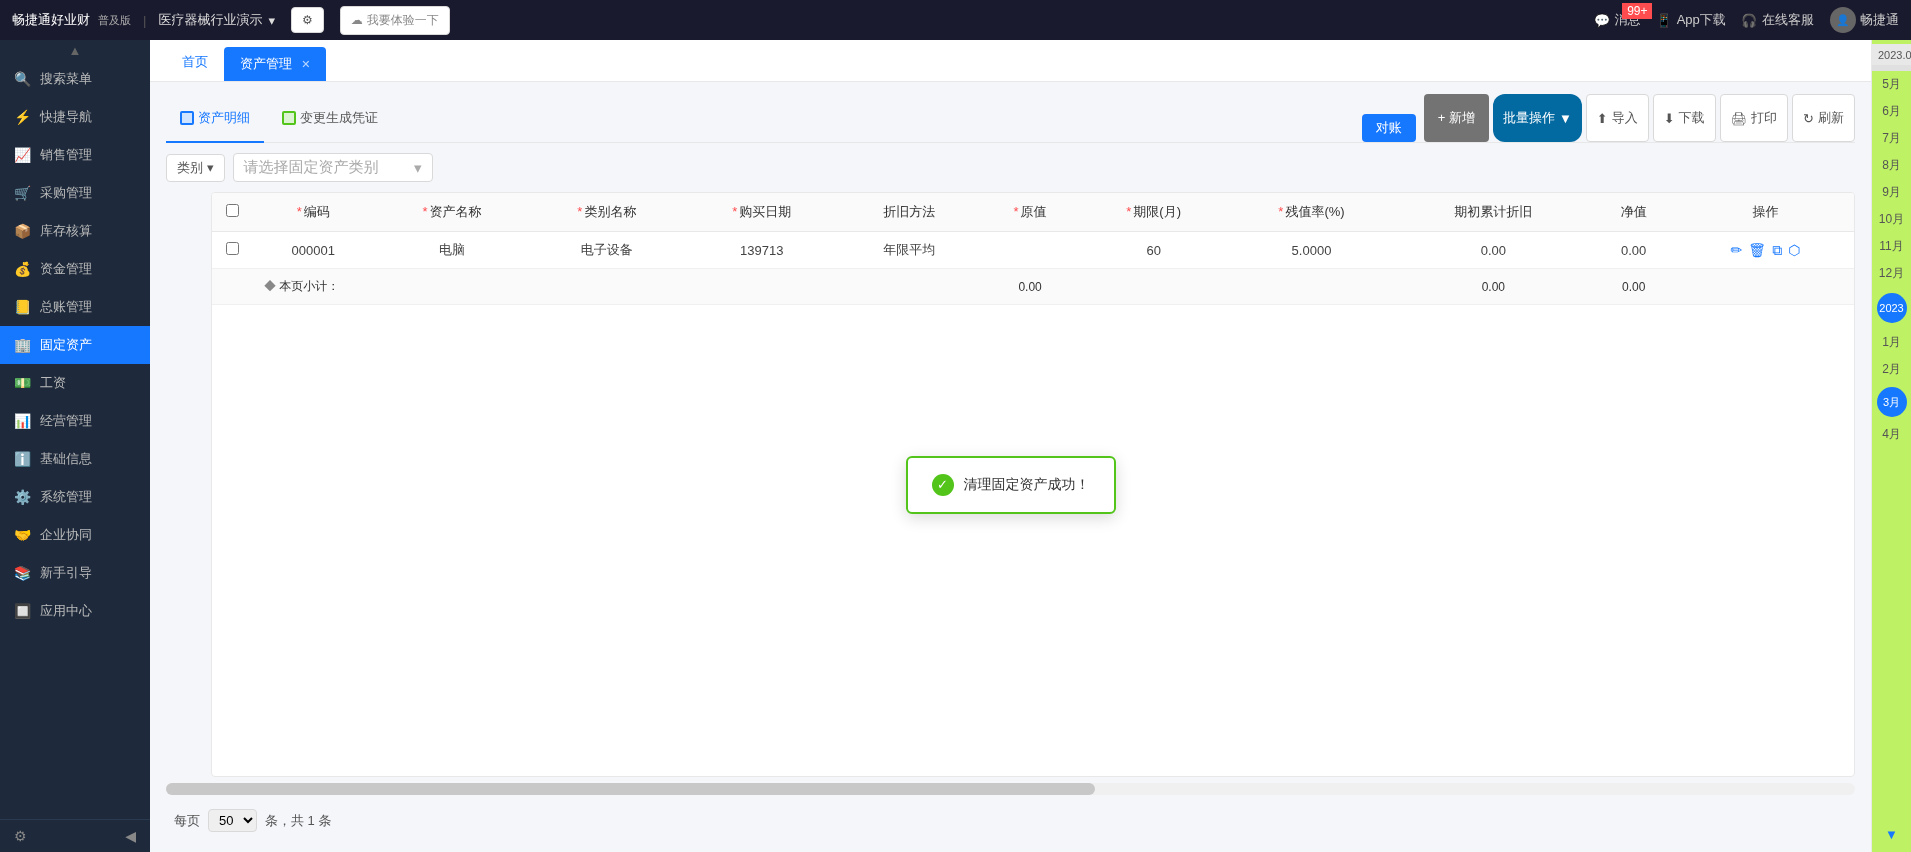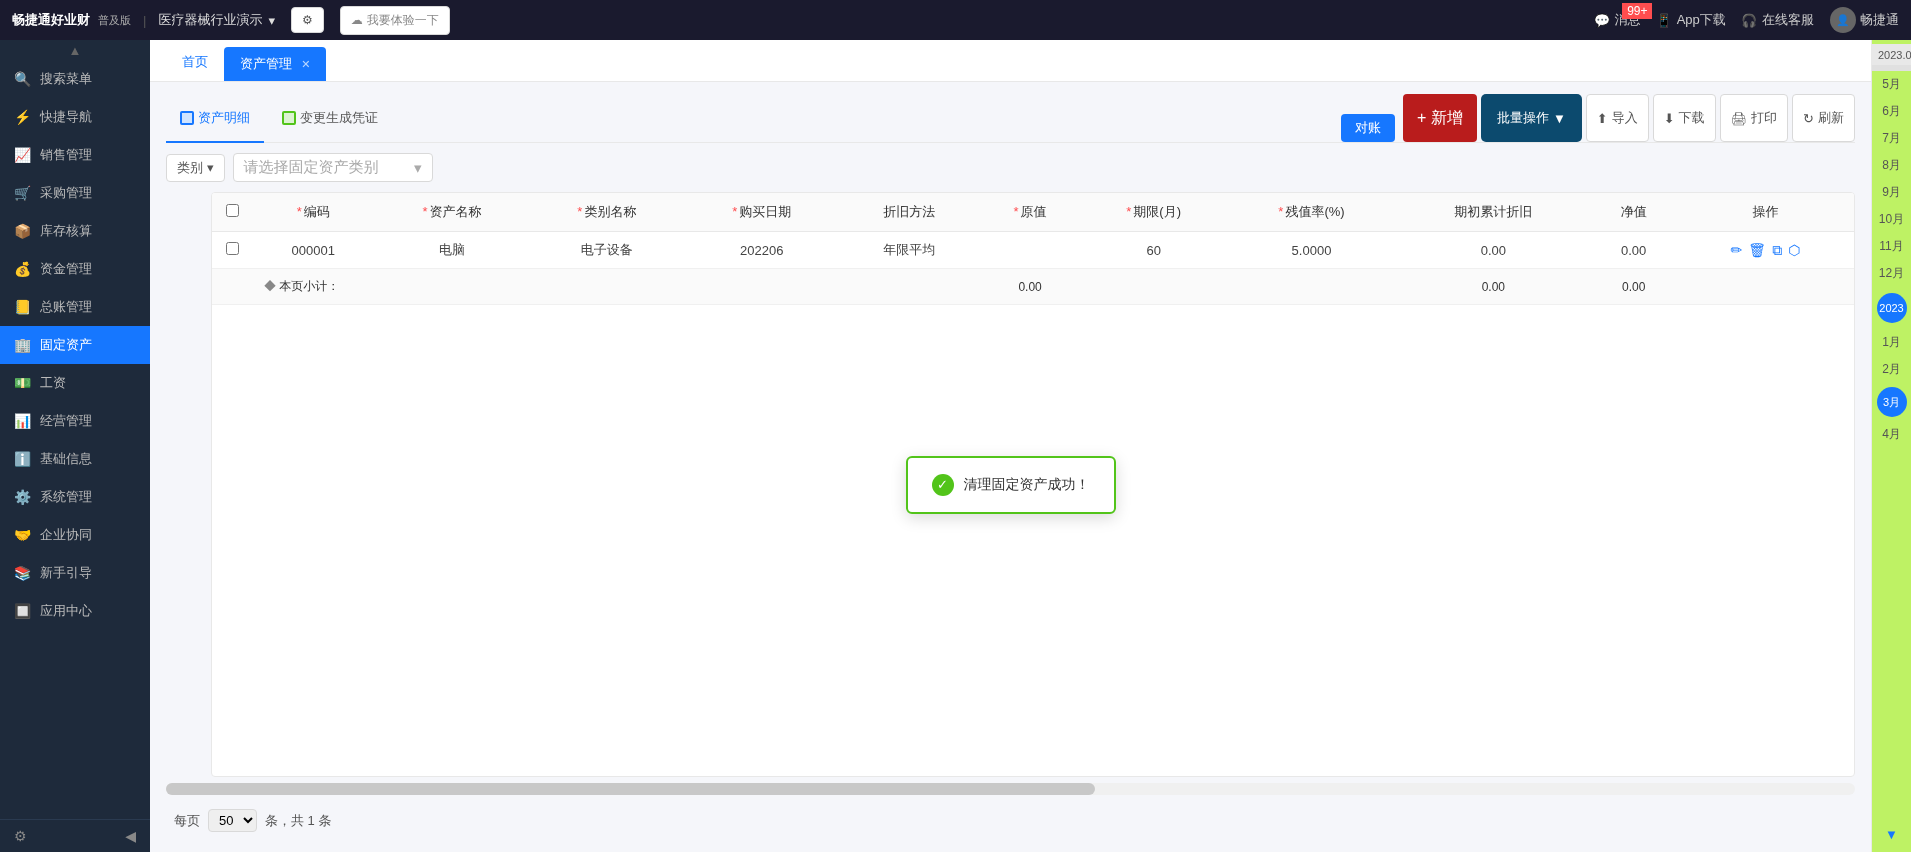--- a/index.html
+++ b/index.html
@@ -16,21 +16,21 @@
       flex-shrink: 0;
     }
     .top-header-left {
       display: flex;
       align-items: center;
       gap: 8px;
     }
     .logo-text {
       color: #fff;
       font-size: 13px;
-      font-weight: bold;
+      font-weight: normal;
     }
     .edition-badge {
       color: #aaa;
       font-size: 11px;
     }
     .company-selector {
       display: flex;
       align-items: center;
       gap: 6px;
       color: #ddd;
@@ -260,49 +260,49 @@
       background: #1677ff;
       color: #fff;
       border: none;
       border-radius: 4px;
       padding: 5px 14px;
       cursor: pointer;
       font-size: 13px;
       margin-top: 20px;
     }
     .btn-success {
-      background: #b91c1c;
+      background: #737373;
       color: #fff;
       border: none;
       border-radius: 4px;
       padding: 5px 14px;
       cursor: pointer;
-      font-size: 16px;
+      font-size: 13px;
       display: flex;
       align-items: center;
       gap: 4px;
     }
     .btn-outline {
       background: #fff;
       color: #555;
       border: 1px solid #d9d9d9;
       border-radius: 4px;
       padding: 5px 10px;
       cursor: pointer;
       font-size: 13px;
       display: flex;
       align-items: center;
       gap: 4px;
     }
     .btn-batch {
-      background: #0c4a6e;
+      background: #0369a1;
       color: #fff;
       border: none;
-      border-radius: 5px;
-      padding: 5px 16px;
+      border-radius: 12px;
+      padding: 5px 10px;
       cursor: pointer;
       font-size: 13px;
       display: flex;
       align-items: center;
       gap: 4px;
     }
 
     
     .table-wrapper {
       flex: 1;
@@ -716,21 +716,21 @@
               </tr>
             </thead>
             <tbody>
               <tr>
                 <td class="checkbox-cell">
                   <input type="checkbox" style="">
                 </td>
                 <td>000001</td>
                 <td>电脑</td>
                 <td>电子设备</td>
-                <td>202206</td>
+                <td>139713</td>
                 <td>年限平均</td>
                 <td></td>
                 <td>60</td>
                 <td>5.0000</td>
                 <td>0.00</td>
                 <td>0.00</td>
                 <td>
                   <div class="action-icons">
                     <span class="action-icon">✏</span>
                     <span class="action-icon">🗑</span>

